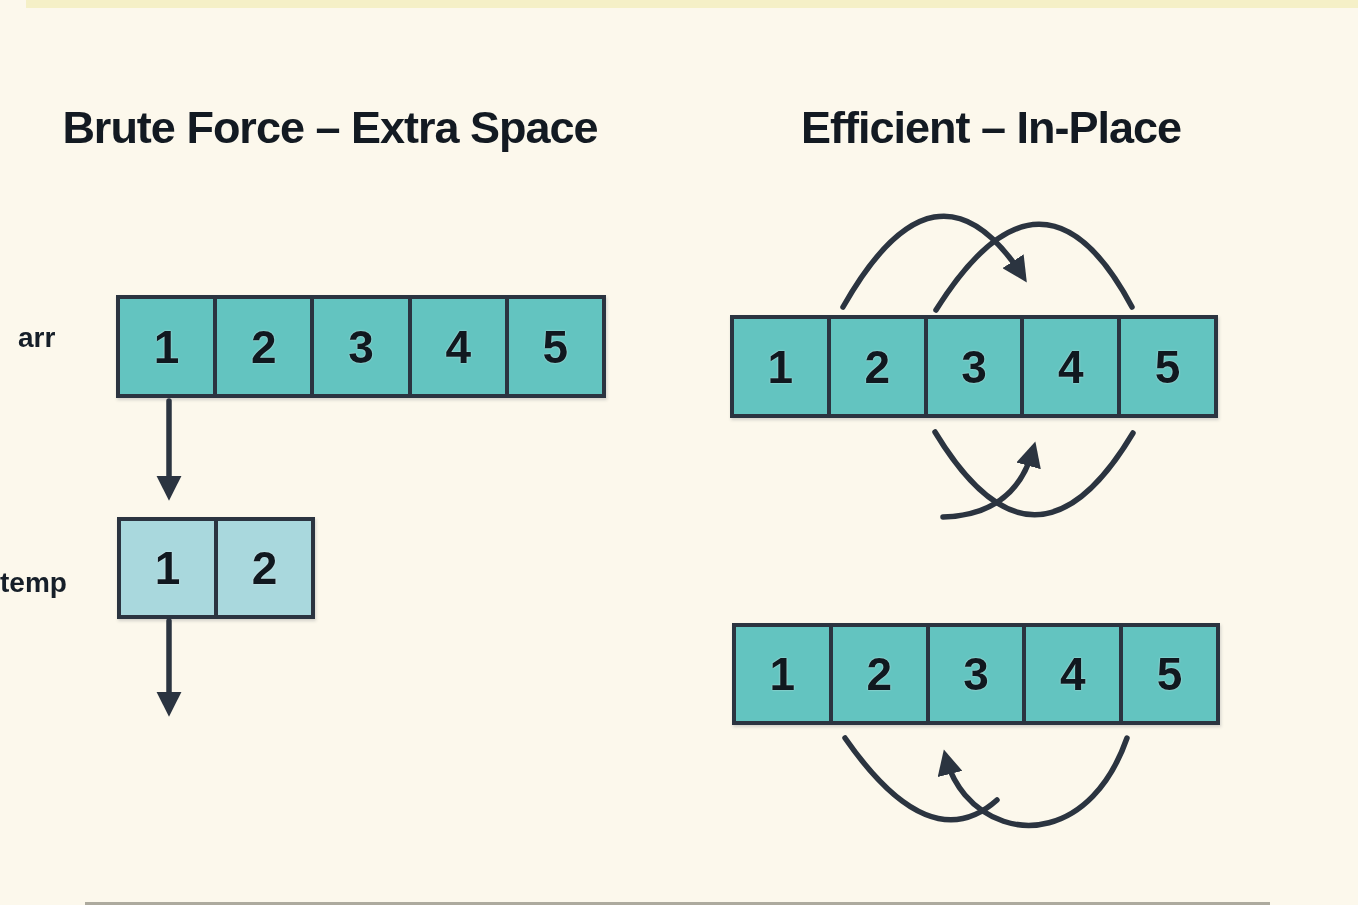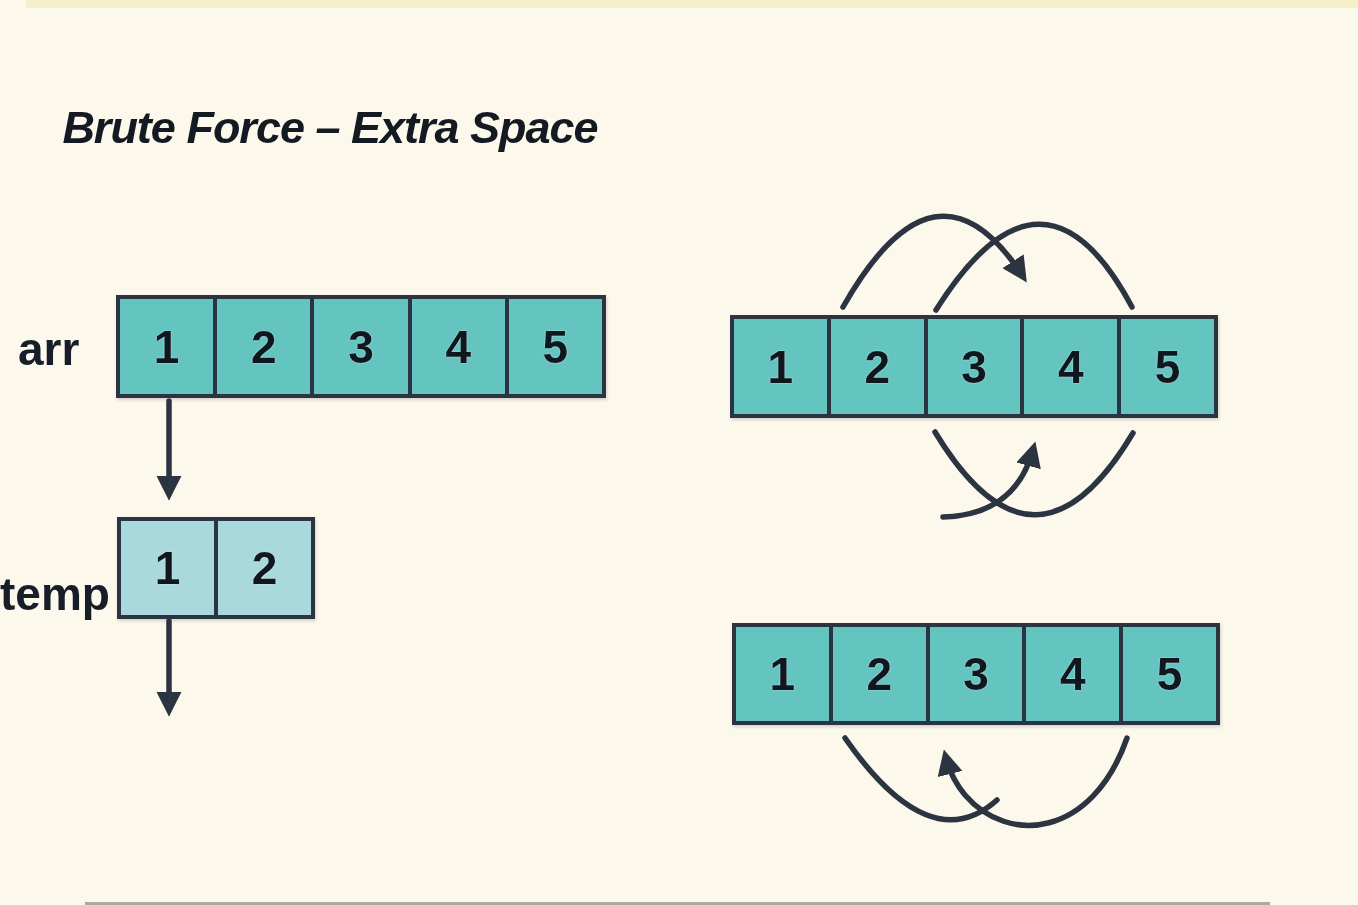--- a/index.html
+++ b/index.html
@@ -31,27 +31,26 @@
     background:#6b695e;opacity:.55;
   }
   .title{
     position:absolute;
     font-size:45px;
     font-weight:bold;
     letter-spacing:-1px;
     color:#131a22;
     text-align:center;
     white-space:nowrap;
-    font-style:italic;
   }
   .title-left{left:35px;top:102px;width:590px;}
   .title-right{left:730px;top:102px;width:522px;}
   .side-label{
     position:absolute;
-    font-size:46px;
+    font-size:28px;
     font-weight:bold;
     color:#161f29;
     white-space:nowrap;
   }
   .label-arr{left:18px;top:322px;}
   .label-temp{left:0px;top:567px;}
   .array{
     position:absolute;
     display:flex;
     border:4px solid var(--stroke-dark);
@@ -88,20 +87,21 @@
 </head>
 <body>
 
 <div class="stage">
 
   <div class="edge-strip-top"></div>
   <div class="edge-strip-bottom"></div>
 
   <div class="title title-left">Brute Force – Extra Space</div>
 
+  <div class="title title-right">Efficient – In-Place</div>
 
   <div class="side-label label-arr">arr</div>
 
   <div class="array array-arr">
       <div class="cell">1</div>
       <div class="cell">2</div>
       <div class="cell">3</div>
       <div class="cell">4</div>
       <div class="cell">5</div>
     </div>

